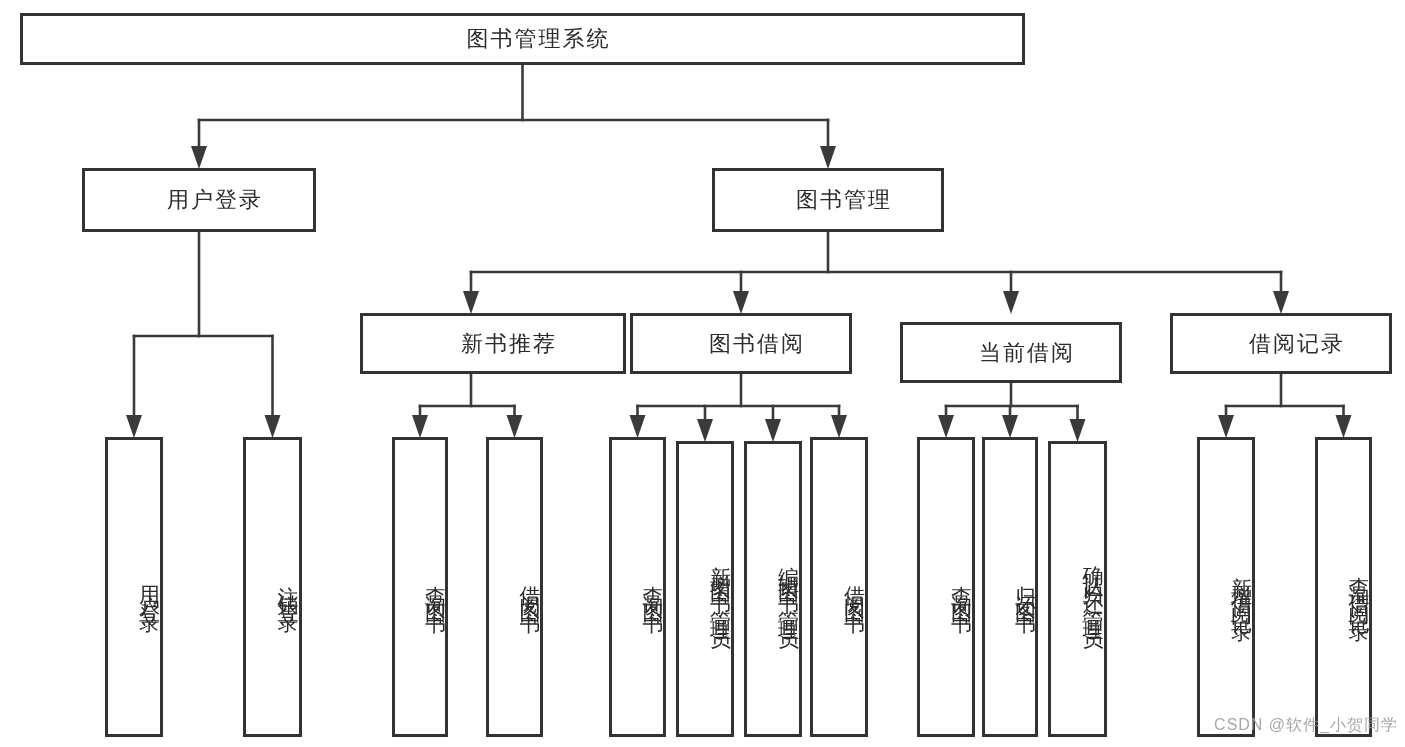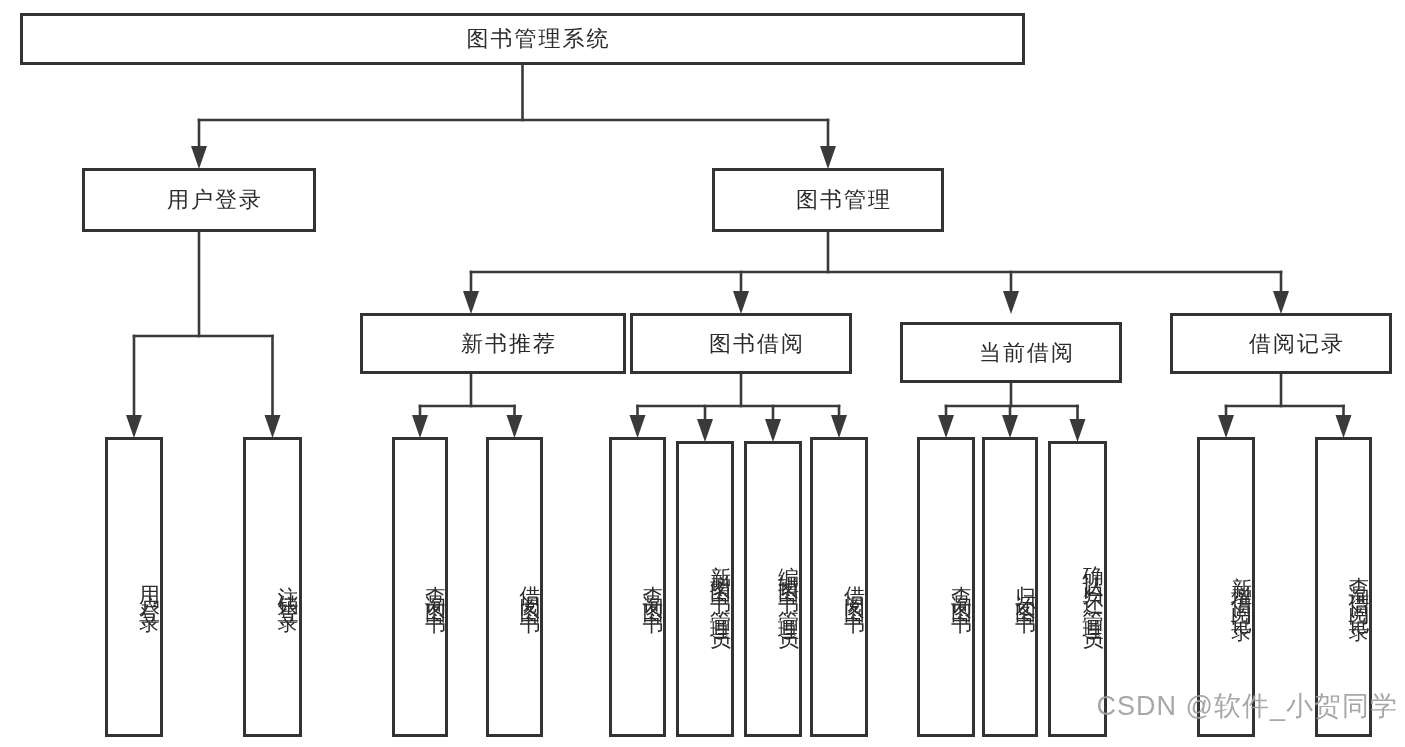--- a/index.html
+++ b/index.html
@@ -46,22 +46,22 @@
   .node.vert .label {
     writing-mode: vertical-rl;
     text-orientation: mixed;
     font-size: 21px;
     letter-spacing: 9px;
     line-height: 1;
     white-space: nowrap;
   }
   #watermark {
     position: absolute;
-    right: 7px; bottom: 23px;
-    font-size: 27px;
+    right: 7px; bottom: 11px;
+    font-size: 16px;
     color: var(--watermark);
     opacity: 0.9;
     letter-spacing: 1px;
     z-index: 5;
     white-space: nowrap;
   }
 </style>
 </head>
 <body>
 

